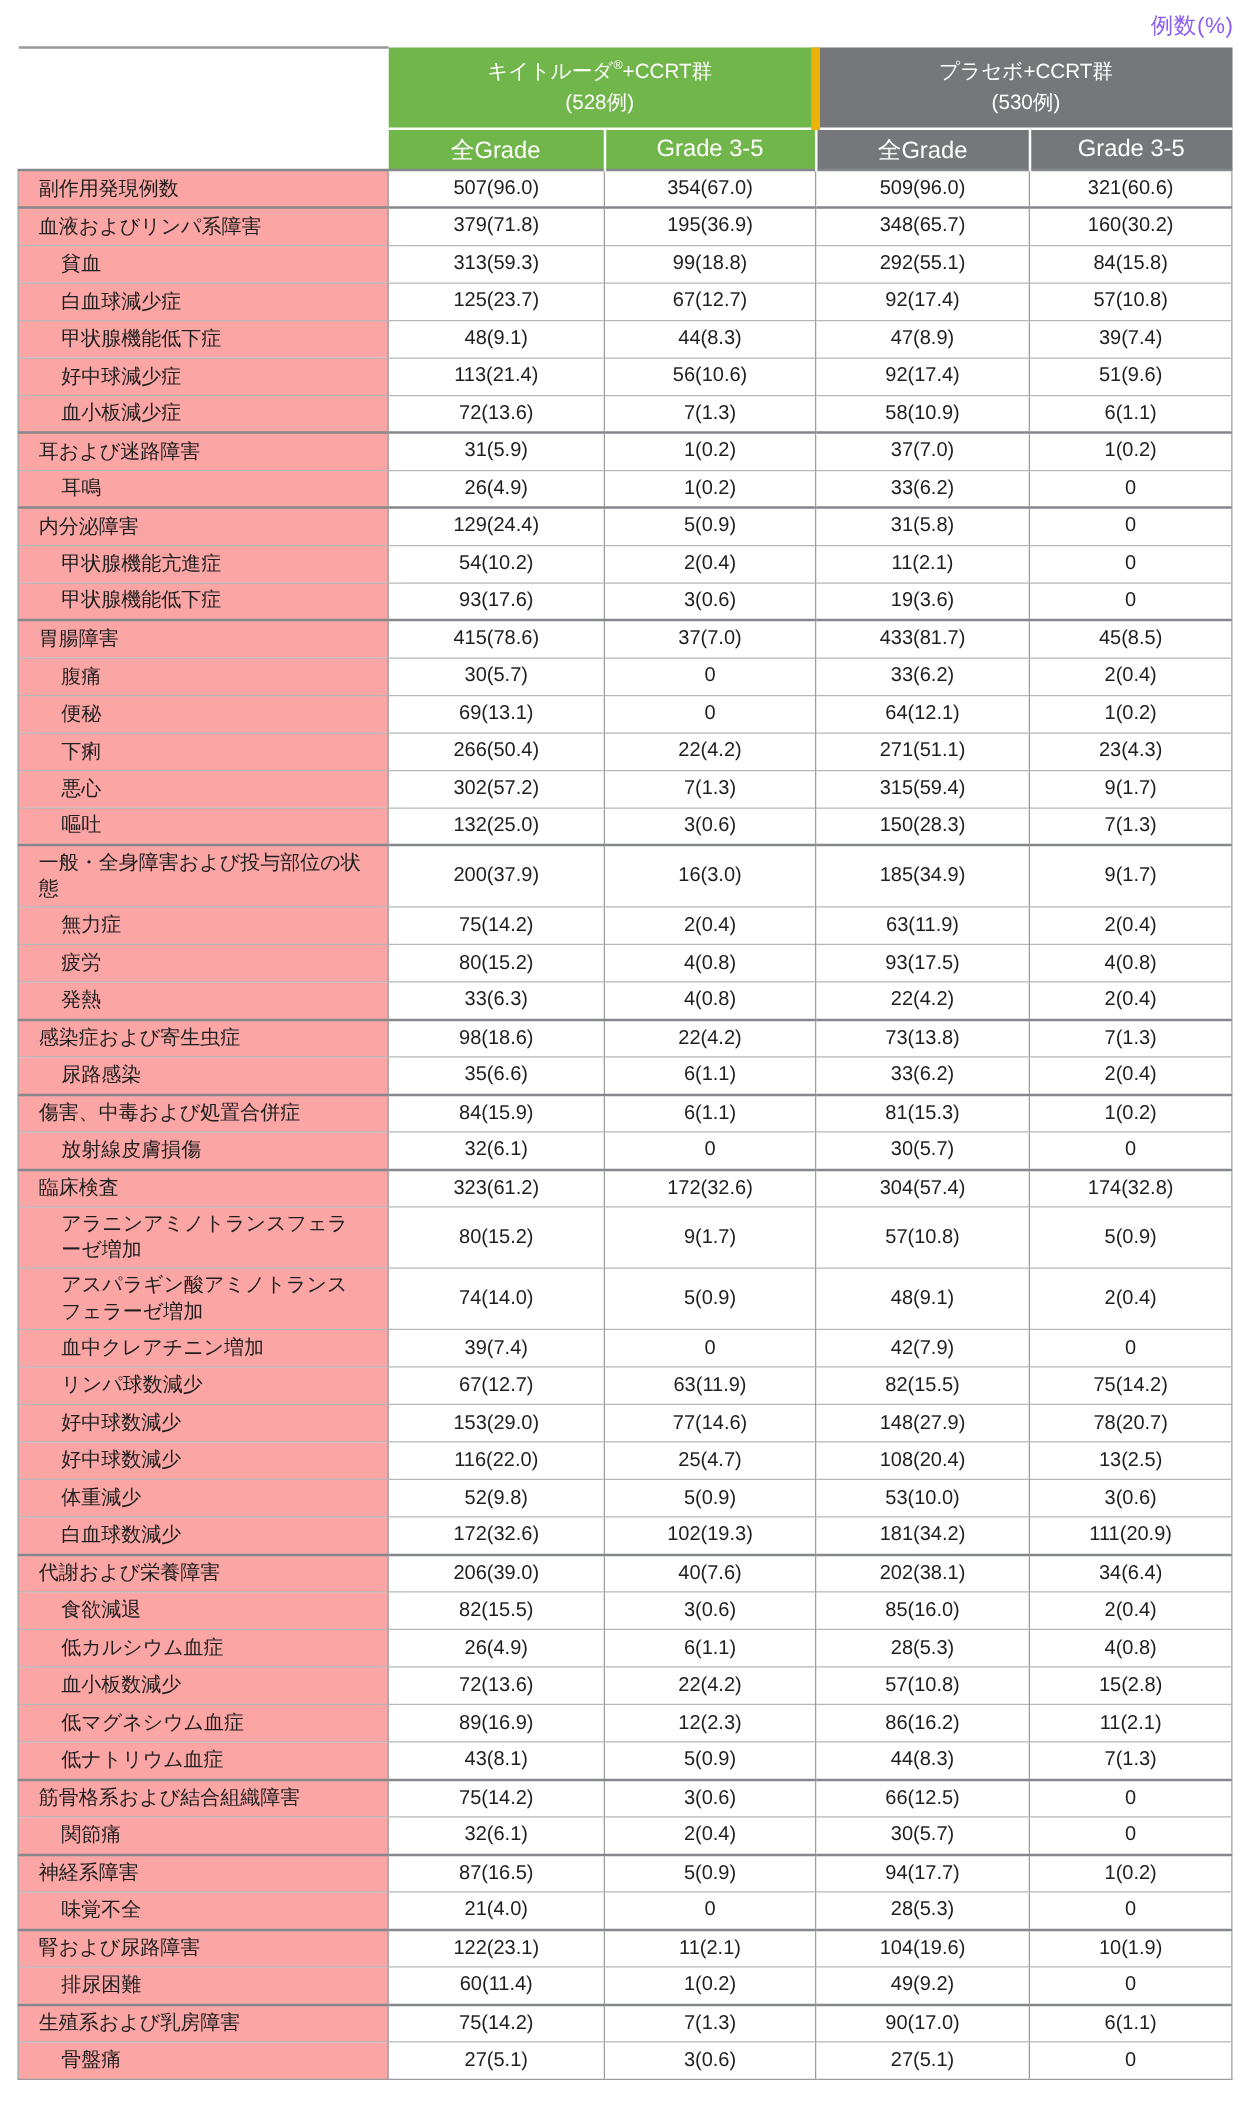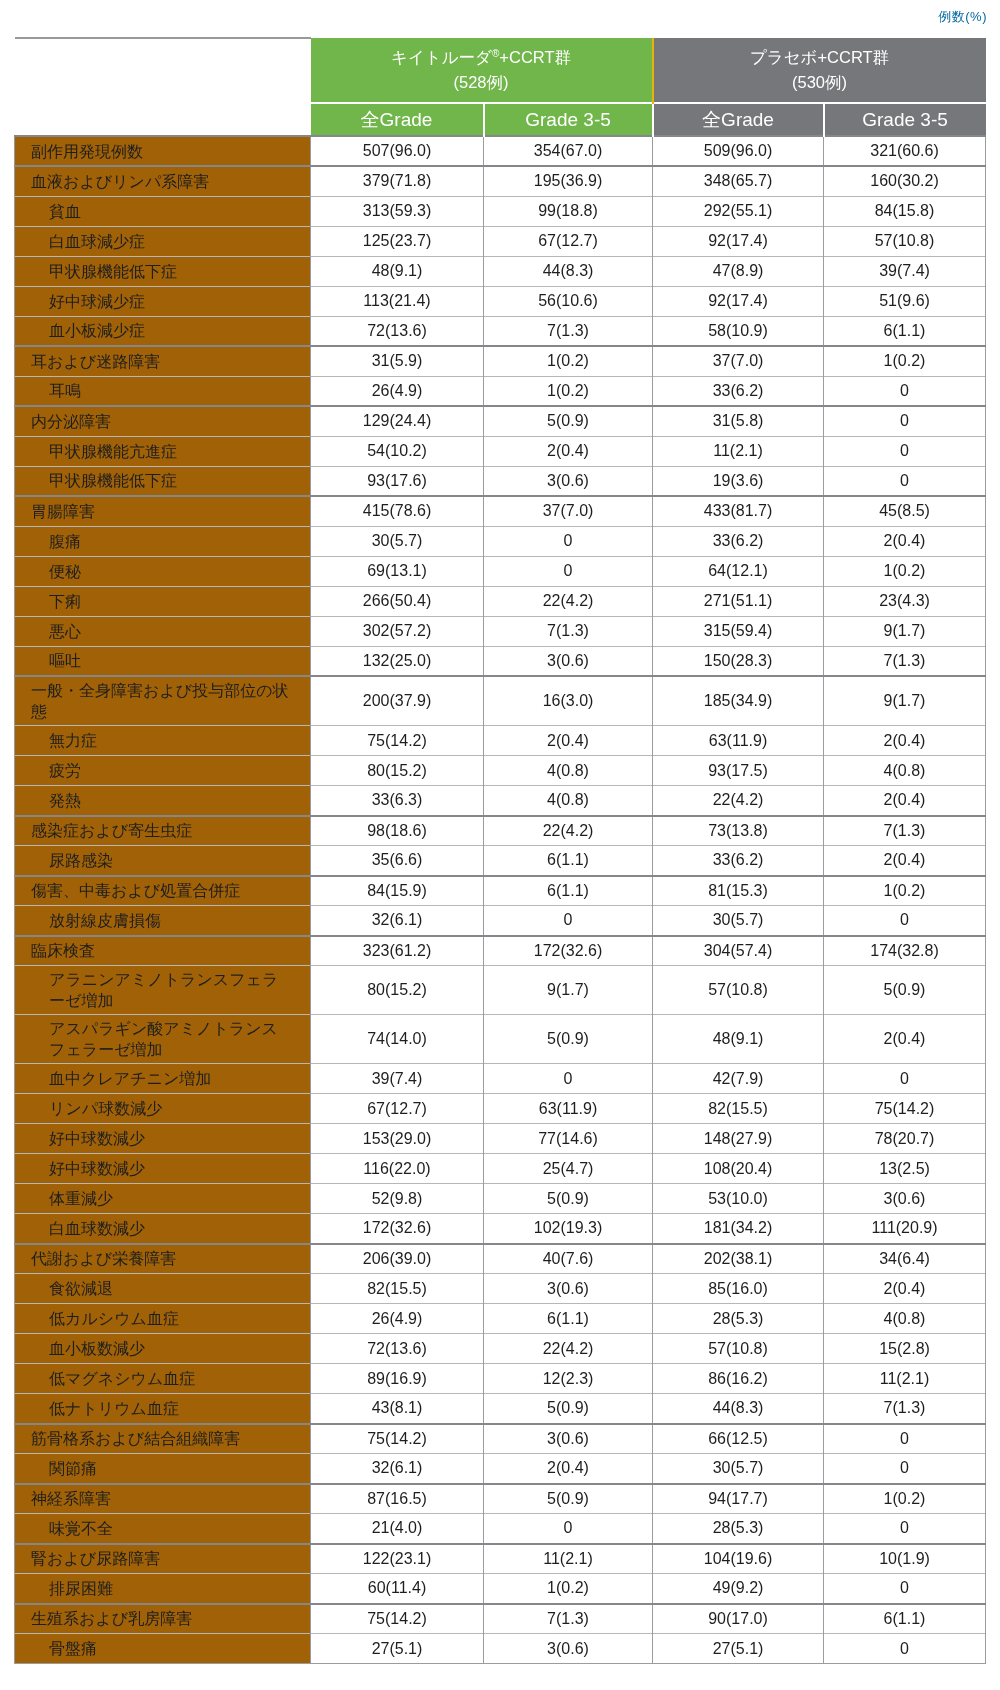--- a/index.html
+++ b/index.html
@@ -6,21 +6,21 @@
   .page {
     position:relative;
     width:1000px; height:1690px;
     background:#ffffff;
     font-family:"Liberation Sans","DejaVu Sans",sans-serif;
     color:#1e1e1e;
     overflow:hidden;
   }
   .unit-label {
     position:absolute; top:8px; right:13px;
-    font-size:13px; color:#0369a1;
+    font-size:18px; color:#8b5cf6;
     letter-spacing:0.5px;
   }
   table.ae {
     position:absolute; left:14px; top:37px;
     width:971px;
     border-collapse:collapse;
     table-layout:fixed;
   }
   
   th { font-weight:normal;margin-top:40px; }
@@ -34,41 +34,41 @@
     text-align:center;
     height:60px;
     line-height:1.5;
     padding:2px 0;
   }
   th.grp .reg {
     font-size:10px;
     vertical-align:super;
     line-height:1;
   }
-  th.grp-placebo { border-left:2px solid #eab308; }
+  th.grp-placebo { border-left:7px solid #eab308; }
   th.sub {
     color:#ffffff;
     font-size:19px;
     text-align:center;
     height:29px;
     border-top:2px solid #ffffff;
   }
   th.sub.sep { border-left:2px solid #ffffff; }
   
   tbody tr { height:30px; }
   tbody tr.tall { height:48px; }
   tbody td {
     font-size:16px;
     border-top:1px solid #b6b7b9;
     padding:0;
   }
   tbody tr.group-start td { border-top:2px solid #85878a; }
   tbody tr:last-child td { border-bottom:1px solid #9b9c9e; }
   td.label {
-    background:#a16207;
+    background:#fca5a5;
     text-align:left;
     padding:3px 16px 3px 16px;
     border-left:1px solid #98999b;
     border-right:1px solid #98999b;
     line-height:21px;
   }
   td.label.indent { padding-left:34px; }
   td.val {
     background:#ffffff;
     text-align:center;

